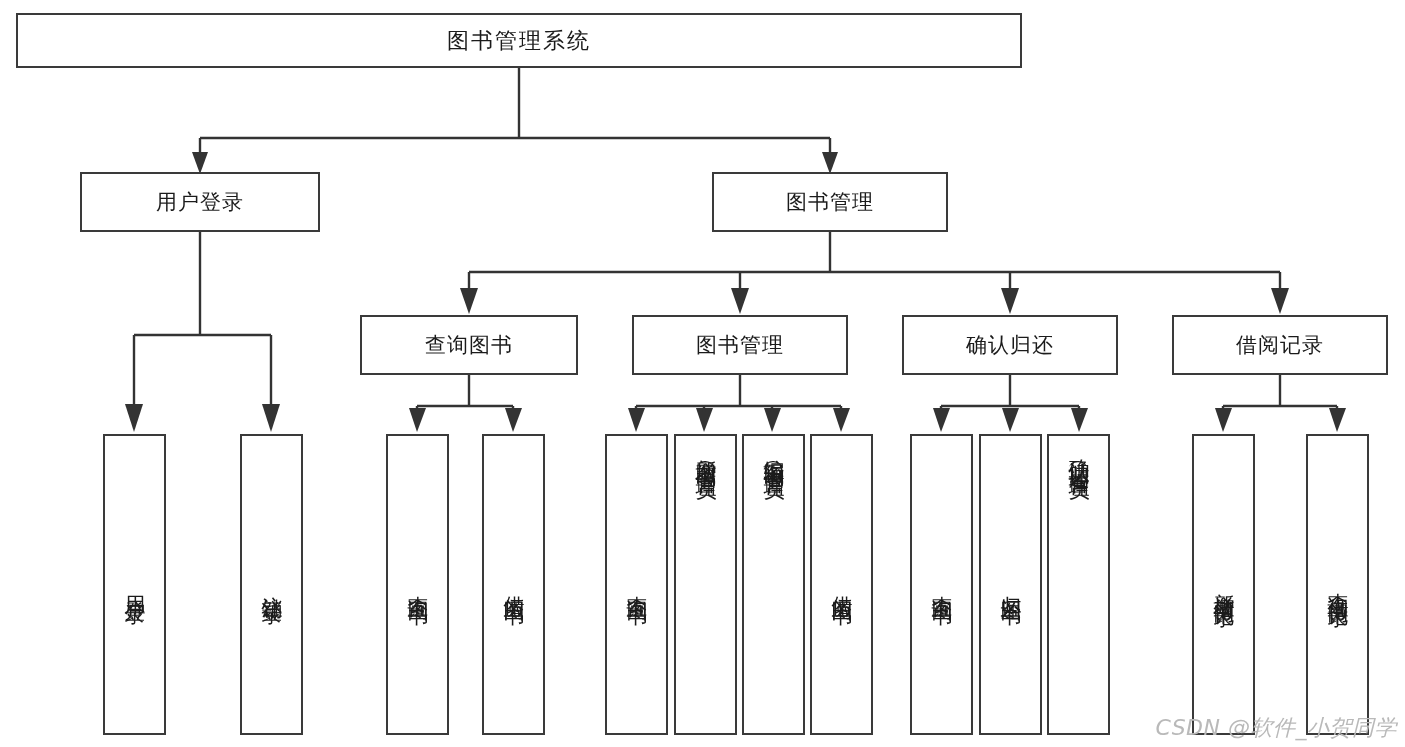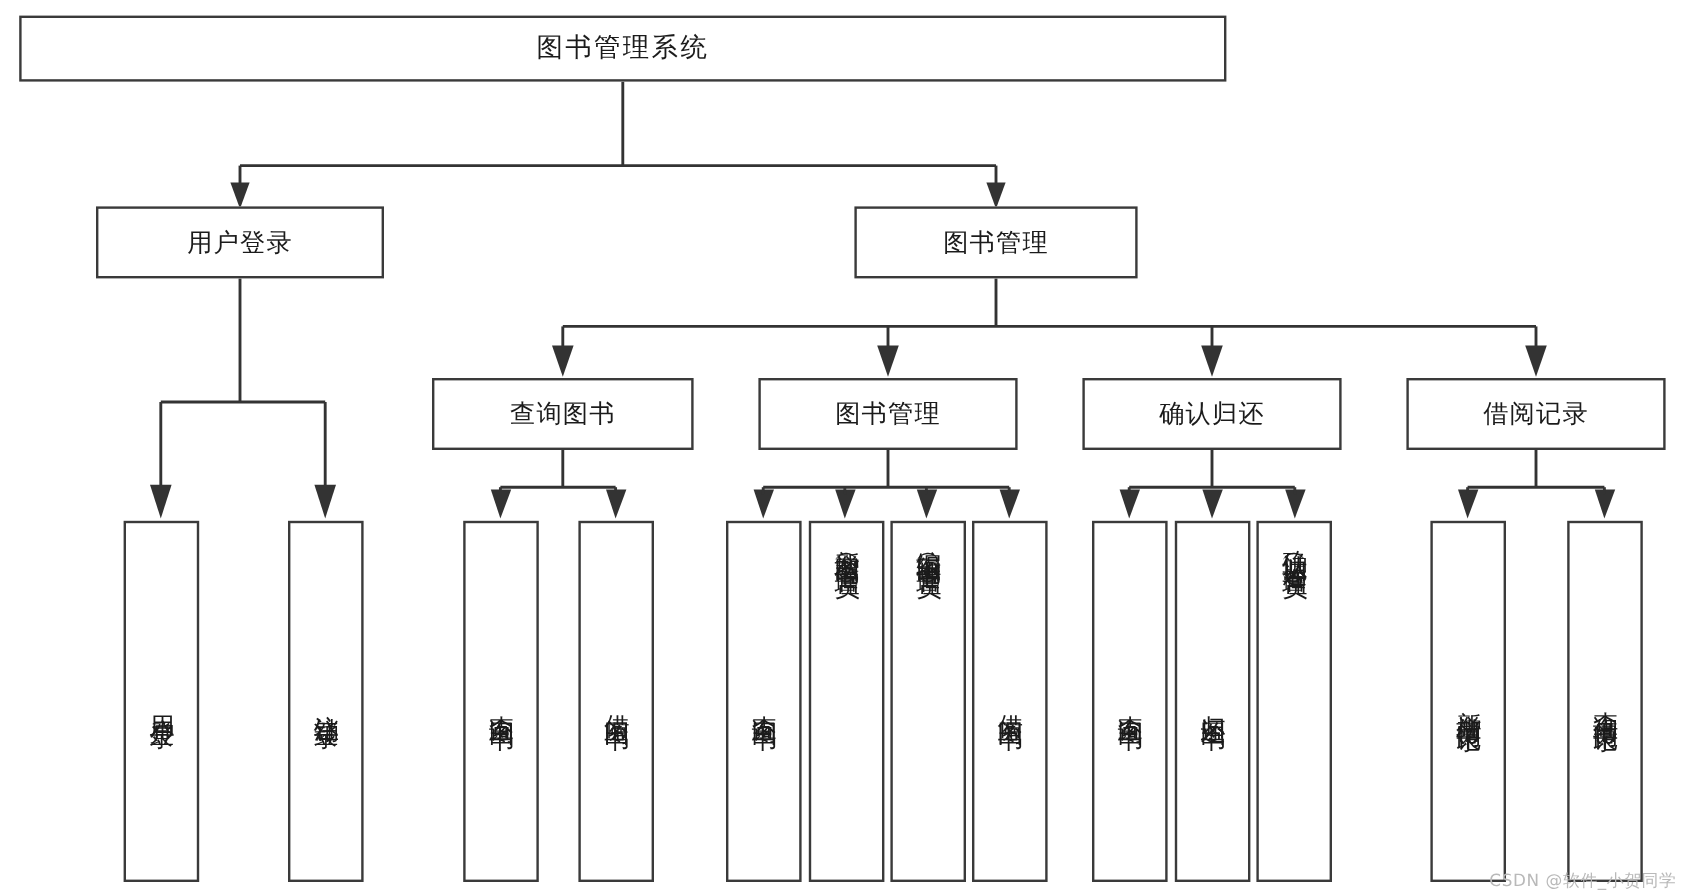--- a/index.html
+++ b/index.html
@@ -66,25 +66,26 @@
     white-space:pre-line;
   }
   
   .v-node.mid{ align-items:center; padding-top:0; }
 
   
   #watermark{
     position:absolute;
     right:8px;
     bottom:4px;
-    font-size:14px;
+    font-size:22px;
     color:#b9b9b9;
     letter-spacing:0.5px;
     white-space:nowrap;
     user-select:none;
+    font-style:italic;
   }
 </style>
 </head>
 <body>
 
 <div id="canvas">
 
   <svg id="wires" viewBox="0 0 1405 747">
 
     <line x1="519" y1="68" x2="519" y2="138"></line>

